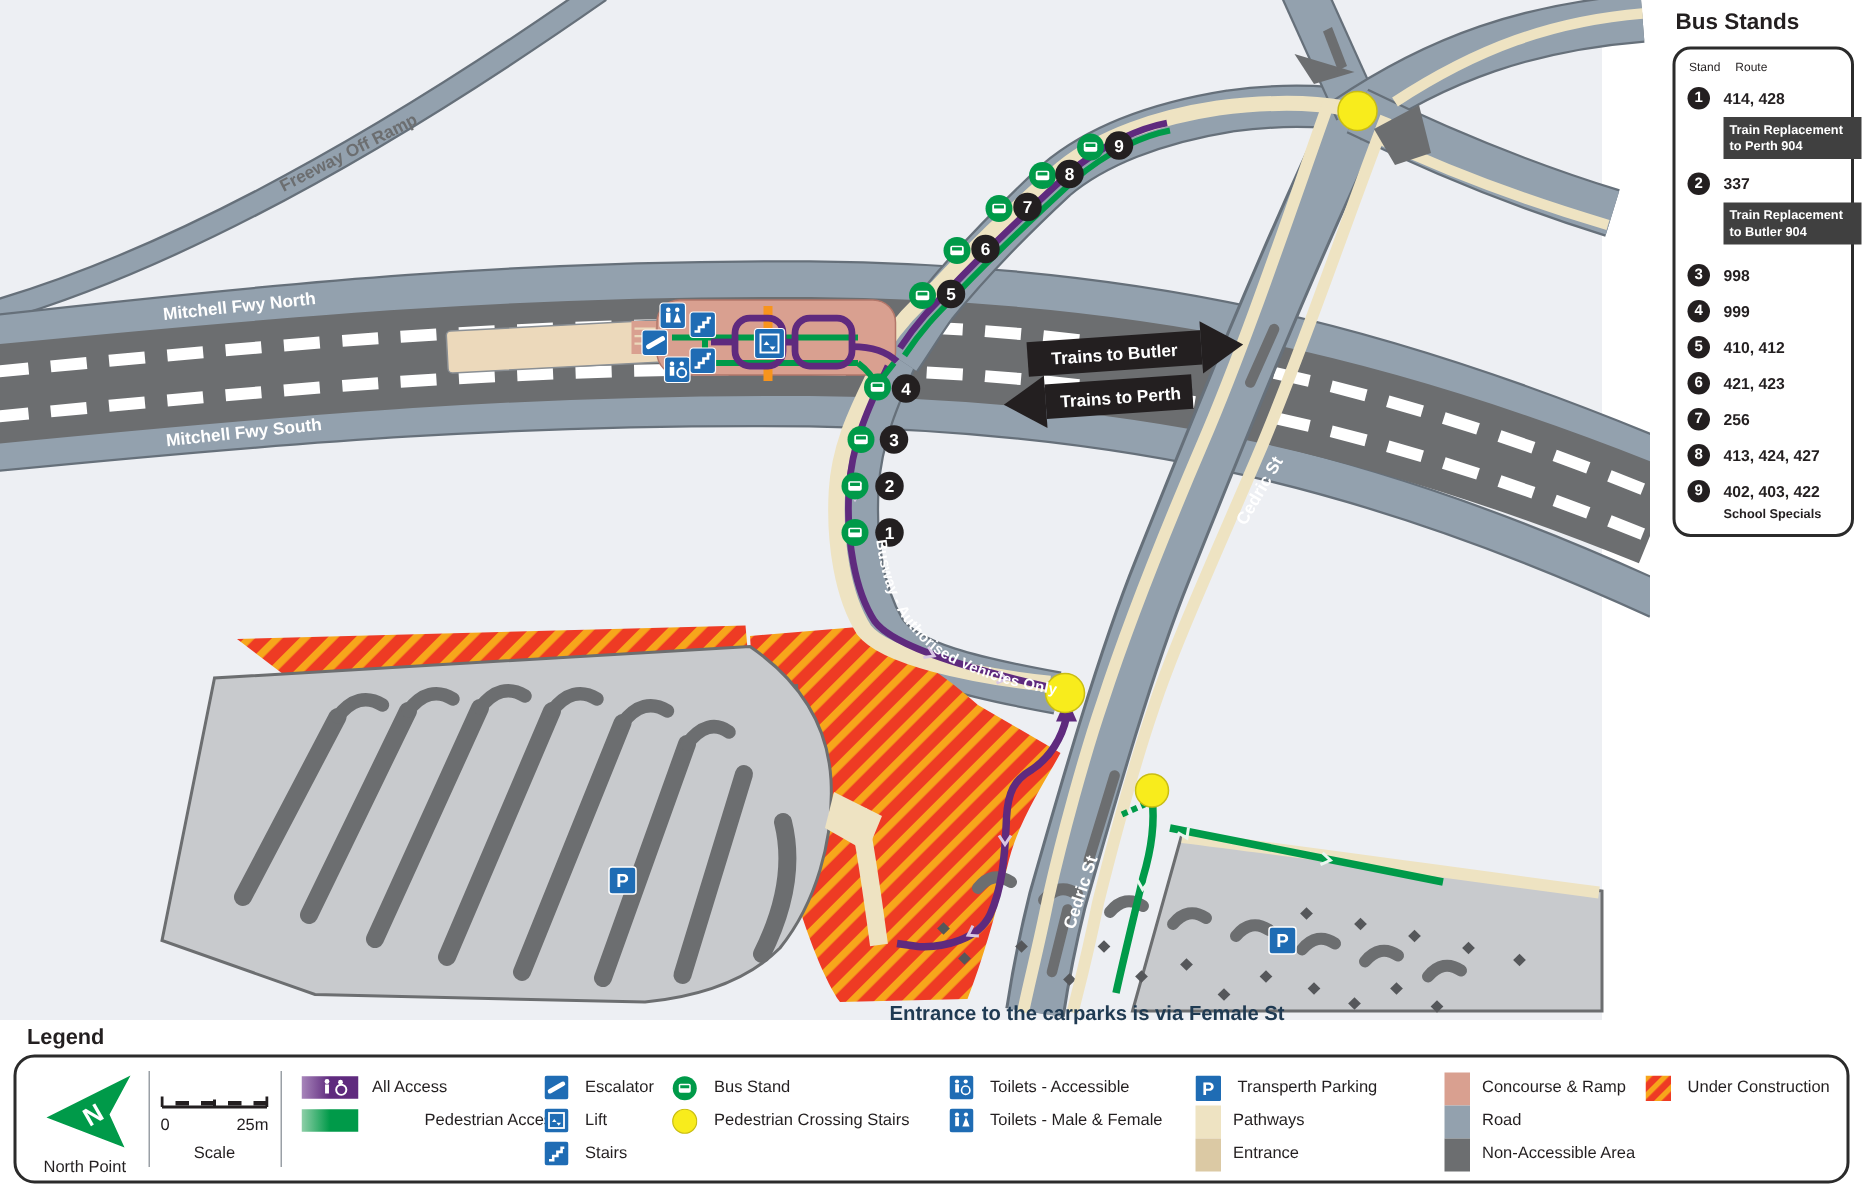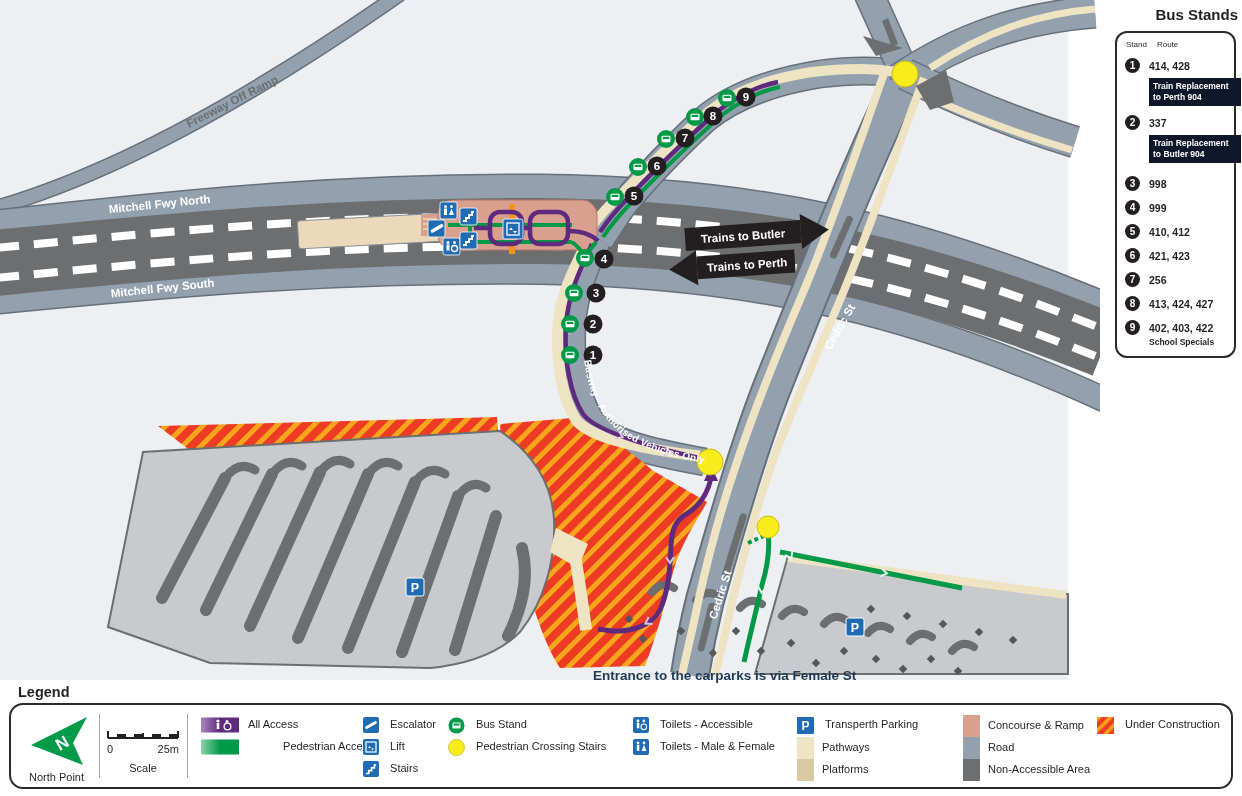--- a/index.html
+++ b/index.html
@@ -1,30 +1,30 @@
 <!DOCTYPE html>
 <html><head>
 <meta charset="utf-8">
 <style>
   html,body{margin:0;padding:0;background:#ffffff;}
   .stage{position:relative;width:1242px;height:796px;background:#ffffff;overflow:hidden;
          font-family:"Liberation Sans", sans-serif;color:#231f20;}
   .map-svg{position:absolute;left:0;top:0;}
   
-  .panel-title{position:absolute;left:1117px;top:6px;width:121px;text-align:right;
+  .panel-title{position:absolute;left:1117px;top:6px;width:121px;text-align:left;
                font-size:15px;font-weight:bold;}
   .panel-box{position:absolute;left:1115px;top:31px;width:121px;height:327px;background:#fff;
              border:2px solid #2b2b2b;border-radius:12px;box-sizing:border-box;padding:5px 7px;}
   .panel-header{display:flex;font-size:8px;color:#231f20;margin:2px 0 2px 2px;}
   .panel-header .h-route{margin-left:10px;}
   .p-row{display:flex;align-items:center;margin-top:9px;margin-left:1px;}
   .p-num{width:15px;height:15px;border-radius:50%;background:#231f20;color:#fff;font-size:10px;
          font-weight:bold;text-align:center;line-height:15px;flex:0 0 15px;}
   .p-route{font-size:10.5px;font-weight:600;margin-left:9px;white-space:nowrap;}
-  .p-badge{margin:5px 0 2px 25px;background:#0f172a;color:#fff;font-size:8.5px;font-weight:bold;
+  .p-badge{margin:5px 0 2px 25px;background:#404040;color:#fff;font-size:8.5px;font-weight:bold;
            line-height:1.3;padding:3px 4px;width:84px;}
   .p-note{margin:2px 0 0 25px;font-size:8.5px;font-weight:600;}
   
   .carpark-note{position:absolute;left:593px;top:668px;font-size:13.5px;font-weight:600;color:#1f3a52;}
   
   .legend-title{position:absolute;left:18px;top:684px;font-size:14.5px;font-weight:600;}
   .legend-box{position:absolute;left:9px;top:703px;width:1224px;height:86px;background:#fff;
               border:2px solid #2b2b2b;border-radius:14px;box-sizing:border-box;}
   .lg{position:absolute;font-size:11px;white-space:nowrap;}
   .lg-label{position:absolute;font-size:11px;white-space:nowrap;}
@@ -525,21 +525,21 @@
     <div class="lg" style="left:786px;top:12px;">
       <svg width="17" height="17" style="vertical-align:middle;">
           <rect width="17" height="17" rx="1" fill="#1f6cb4"></rect>
           <text x="8.5" y="13" text-anchor="middle" font-size="12" font-weight="bold" fill="#fff">P</text>
         </svg>
       <span style="margin-left:8px;">Transperth Parking</span>
     </div>
     <div class="swatch" style="left:786px;top:32px;height:22px;background:#eee3c2;"></div>
     <div class="lg-label" style="left:811px;top:36px;">Pathways</div>
     <div class="swatch" style="left:786px;top:54px;height:22px;background:#dbc9a4;"></div>
-    <div class="lg-label" style="left:811px;top:58px;">Platforms</div>
+    <div class="lg-label" style="left:811px;top:58px;">Entrance</div>
 
     <div class="swatch" style="left:952px;top:10px;height:22px;background:#d9a090;"></div>
     <div class="lg-label" style="left:977px;top:14px;">Concourse &amp; Ramp</div>
     <div class="swatch" style="left:952px;top:32px;height:22px;background:#93a1ae;"></div>
     <div class="lg-label" style="left:977px;top:36px;">Road</div>
     <div class="swatch" style="left:952px;top:54px;height:22px;background:#6c6e70;"></div>
     <div class="lg-label" style="left:977px;top:58px;">Non-Accessible Area</div>
 
     <div class="lg" style="left:1086px;top:12px;">
       <svg width="17" height="17" style="vertical-align:middle;">

